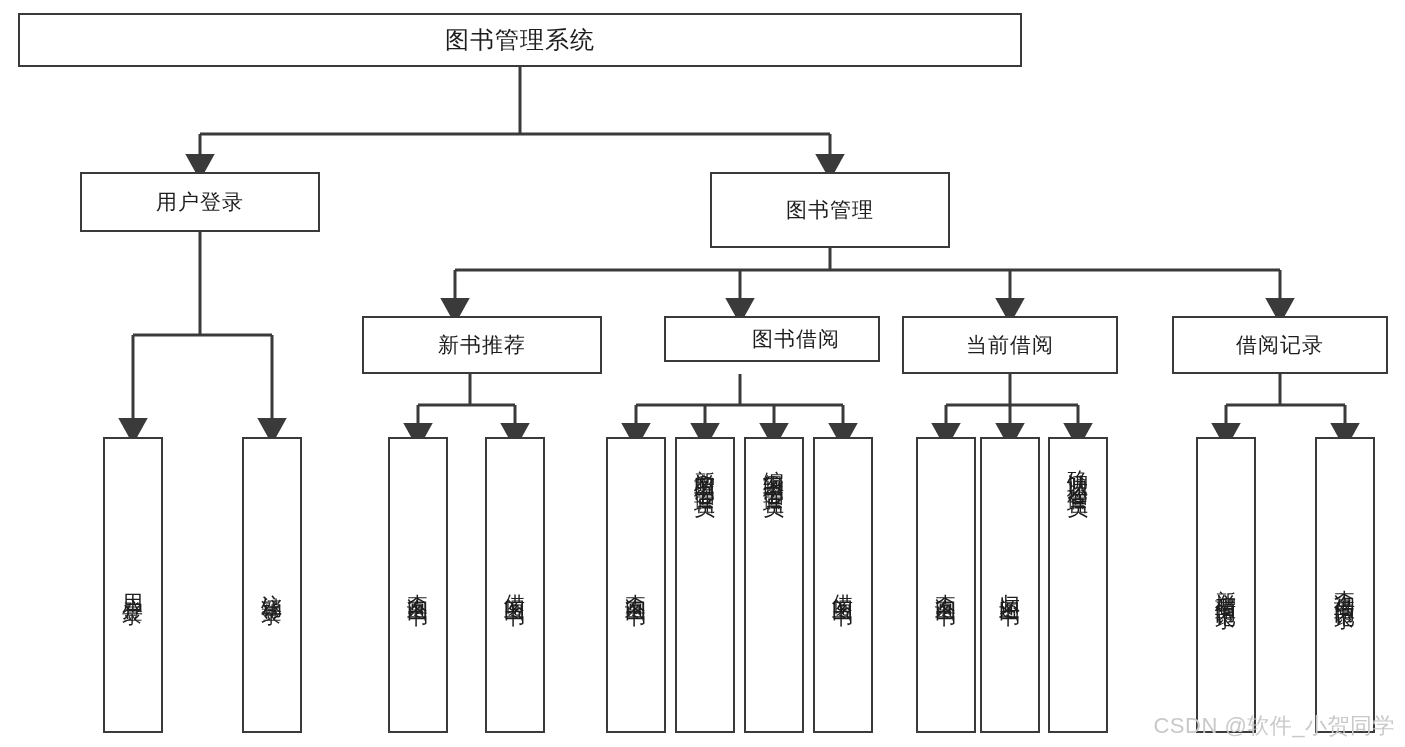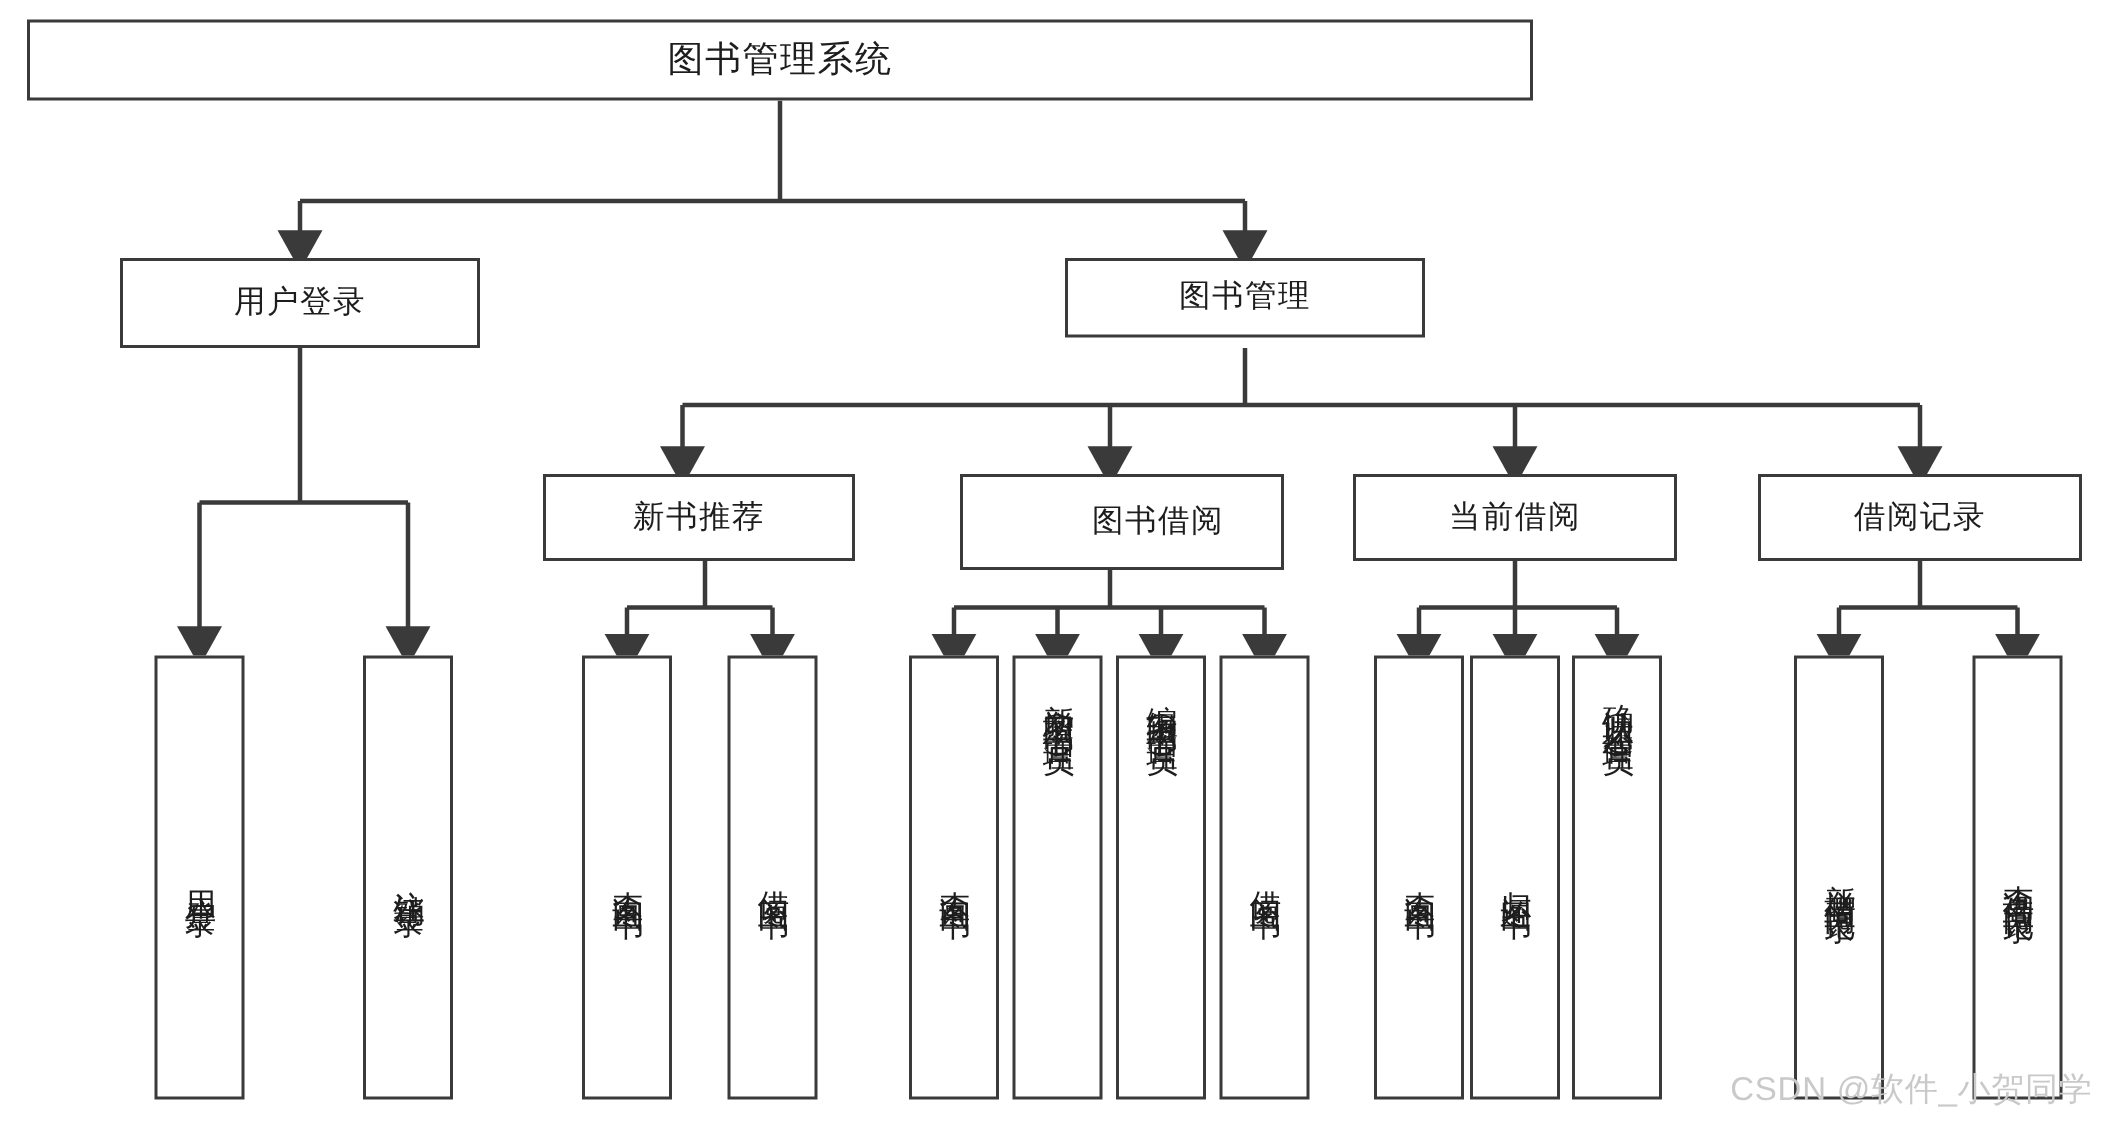--- a/index.html
+++ b/index.html
@@ -72,28 +72,28 @@
     </g>
   </svg>
 
   <div class="node root" style="left:18px;top:13px;width:1004px;height:54px;">
     <span class="lbl">图书管理系统</span>
   </div>
 
   <div class="node" style="left:80px;top:172px;width:240px;height:60px;">
     <span class="lbl">用户登录</span>
   </div>
-  <div class="node" style="left:710px;top:172px;width:240px;height:53px;">
+  <div class="node" style="left:710px;top:172px;width:240px;height:76px;">
     <span class="lbl">图书管理</span>
   </div>
 
-  <div class="node" style="left:362px;top:316px;width:208px;height:58px;">
+  <div class="node" style="left:362px;top:316px;width:240px;height:58px;">
     <span class="lbl">新书推荐</span>
   </div>
-  <div class="node" style="left:640px;top:316px;width:216px;height:64px;padding-left:48px;">
+  <div class="node" style="left:664px;top:316px;width:216px;height:46px;padding-left:48px;">
     <span class="lbl">图书借阅</span>
   </div>
   <div class="node" style="left:1172px;top:316px;width:216px;height:58px;">
     <span class="lbl">借阅记录</span>
   </div>
   <div class="node" style="left:902px;top:316px;width:216px;height:58px;">
     <span class="lbl">当前借阅</span>
   </div>
 
   <div class="node leaf mid" style="left:103px;top:437px;width:60px;height:296px;">

